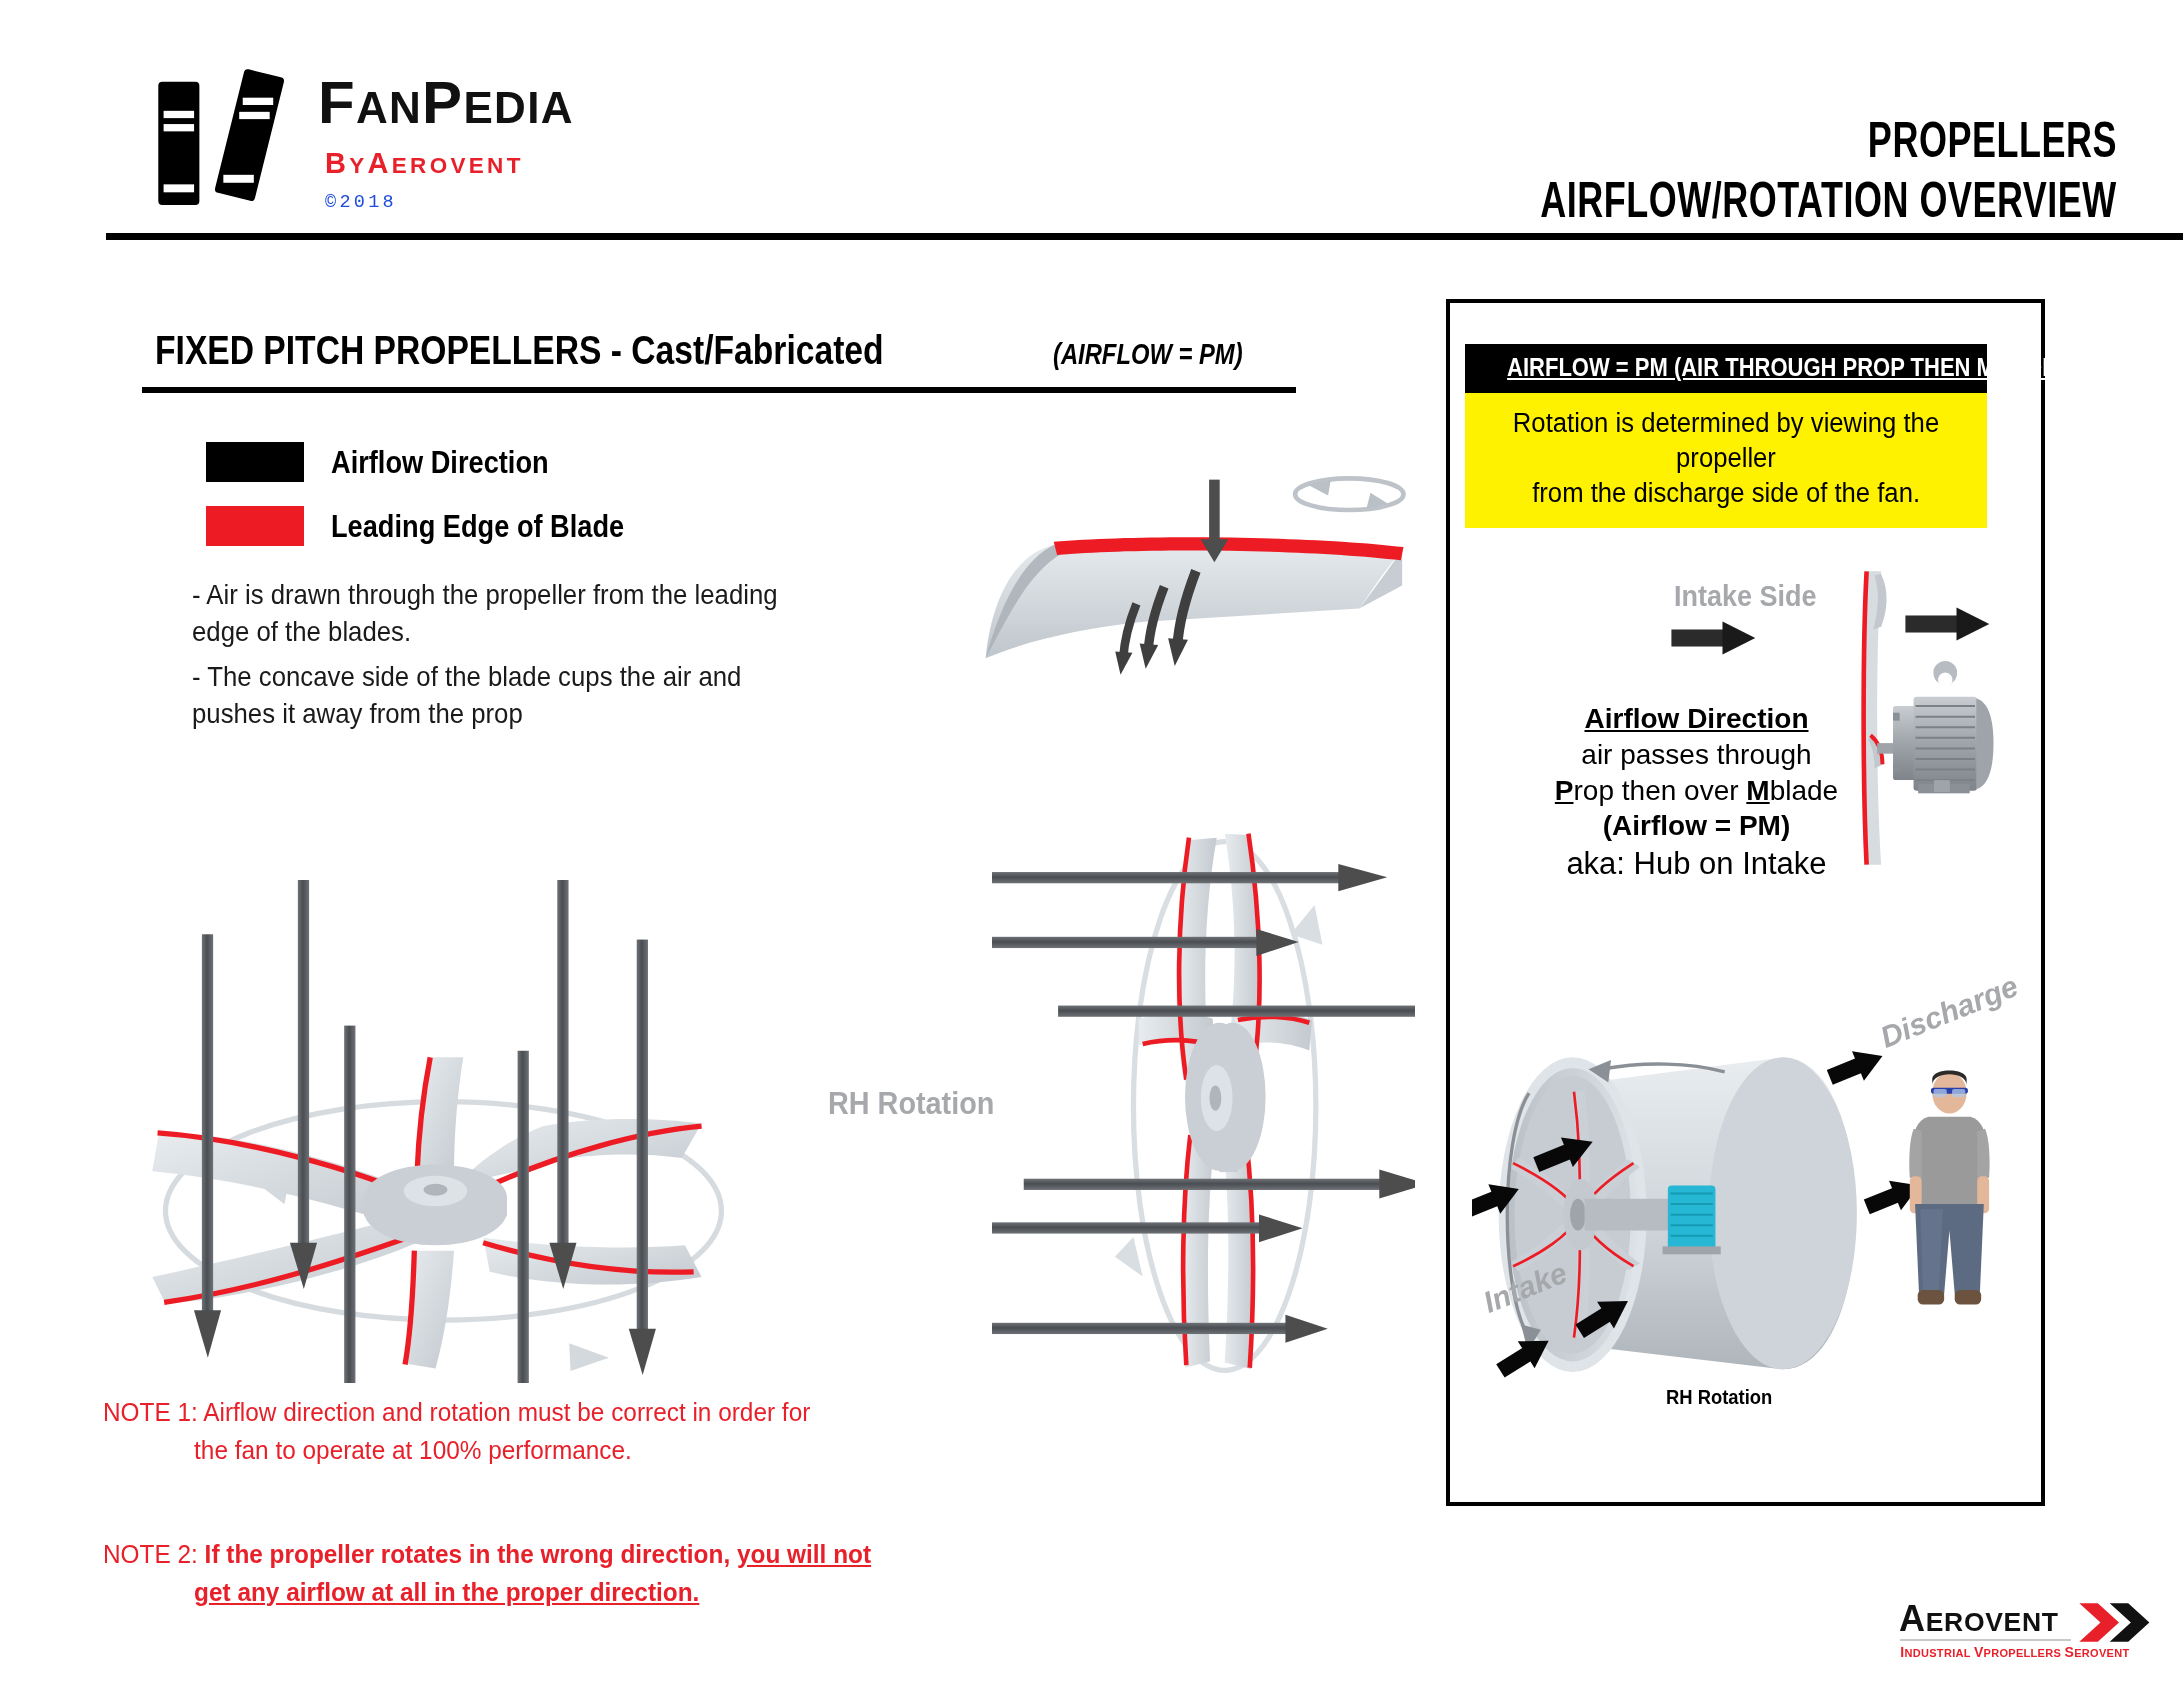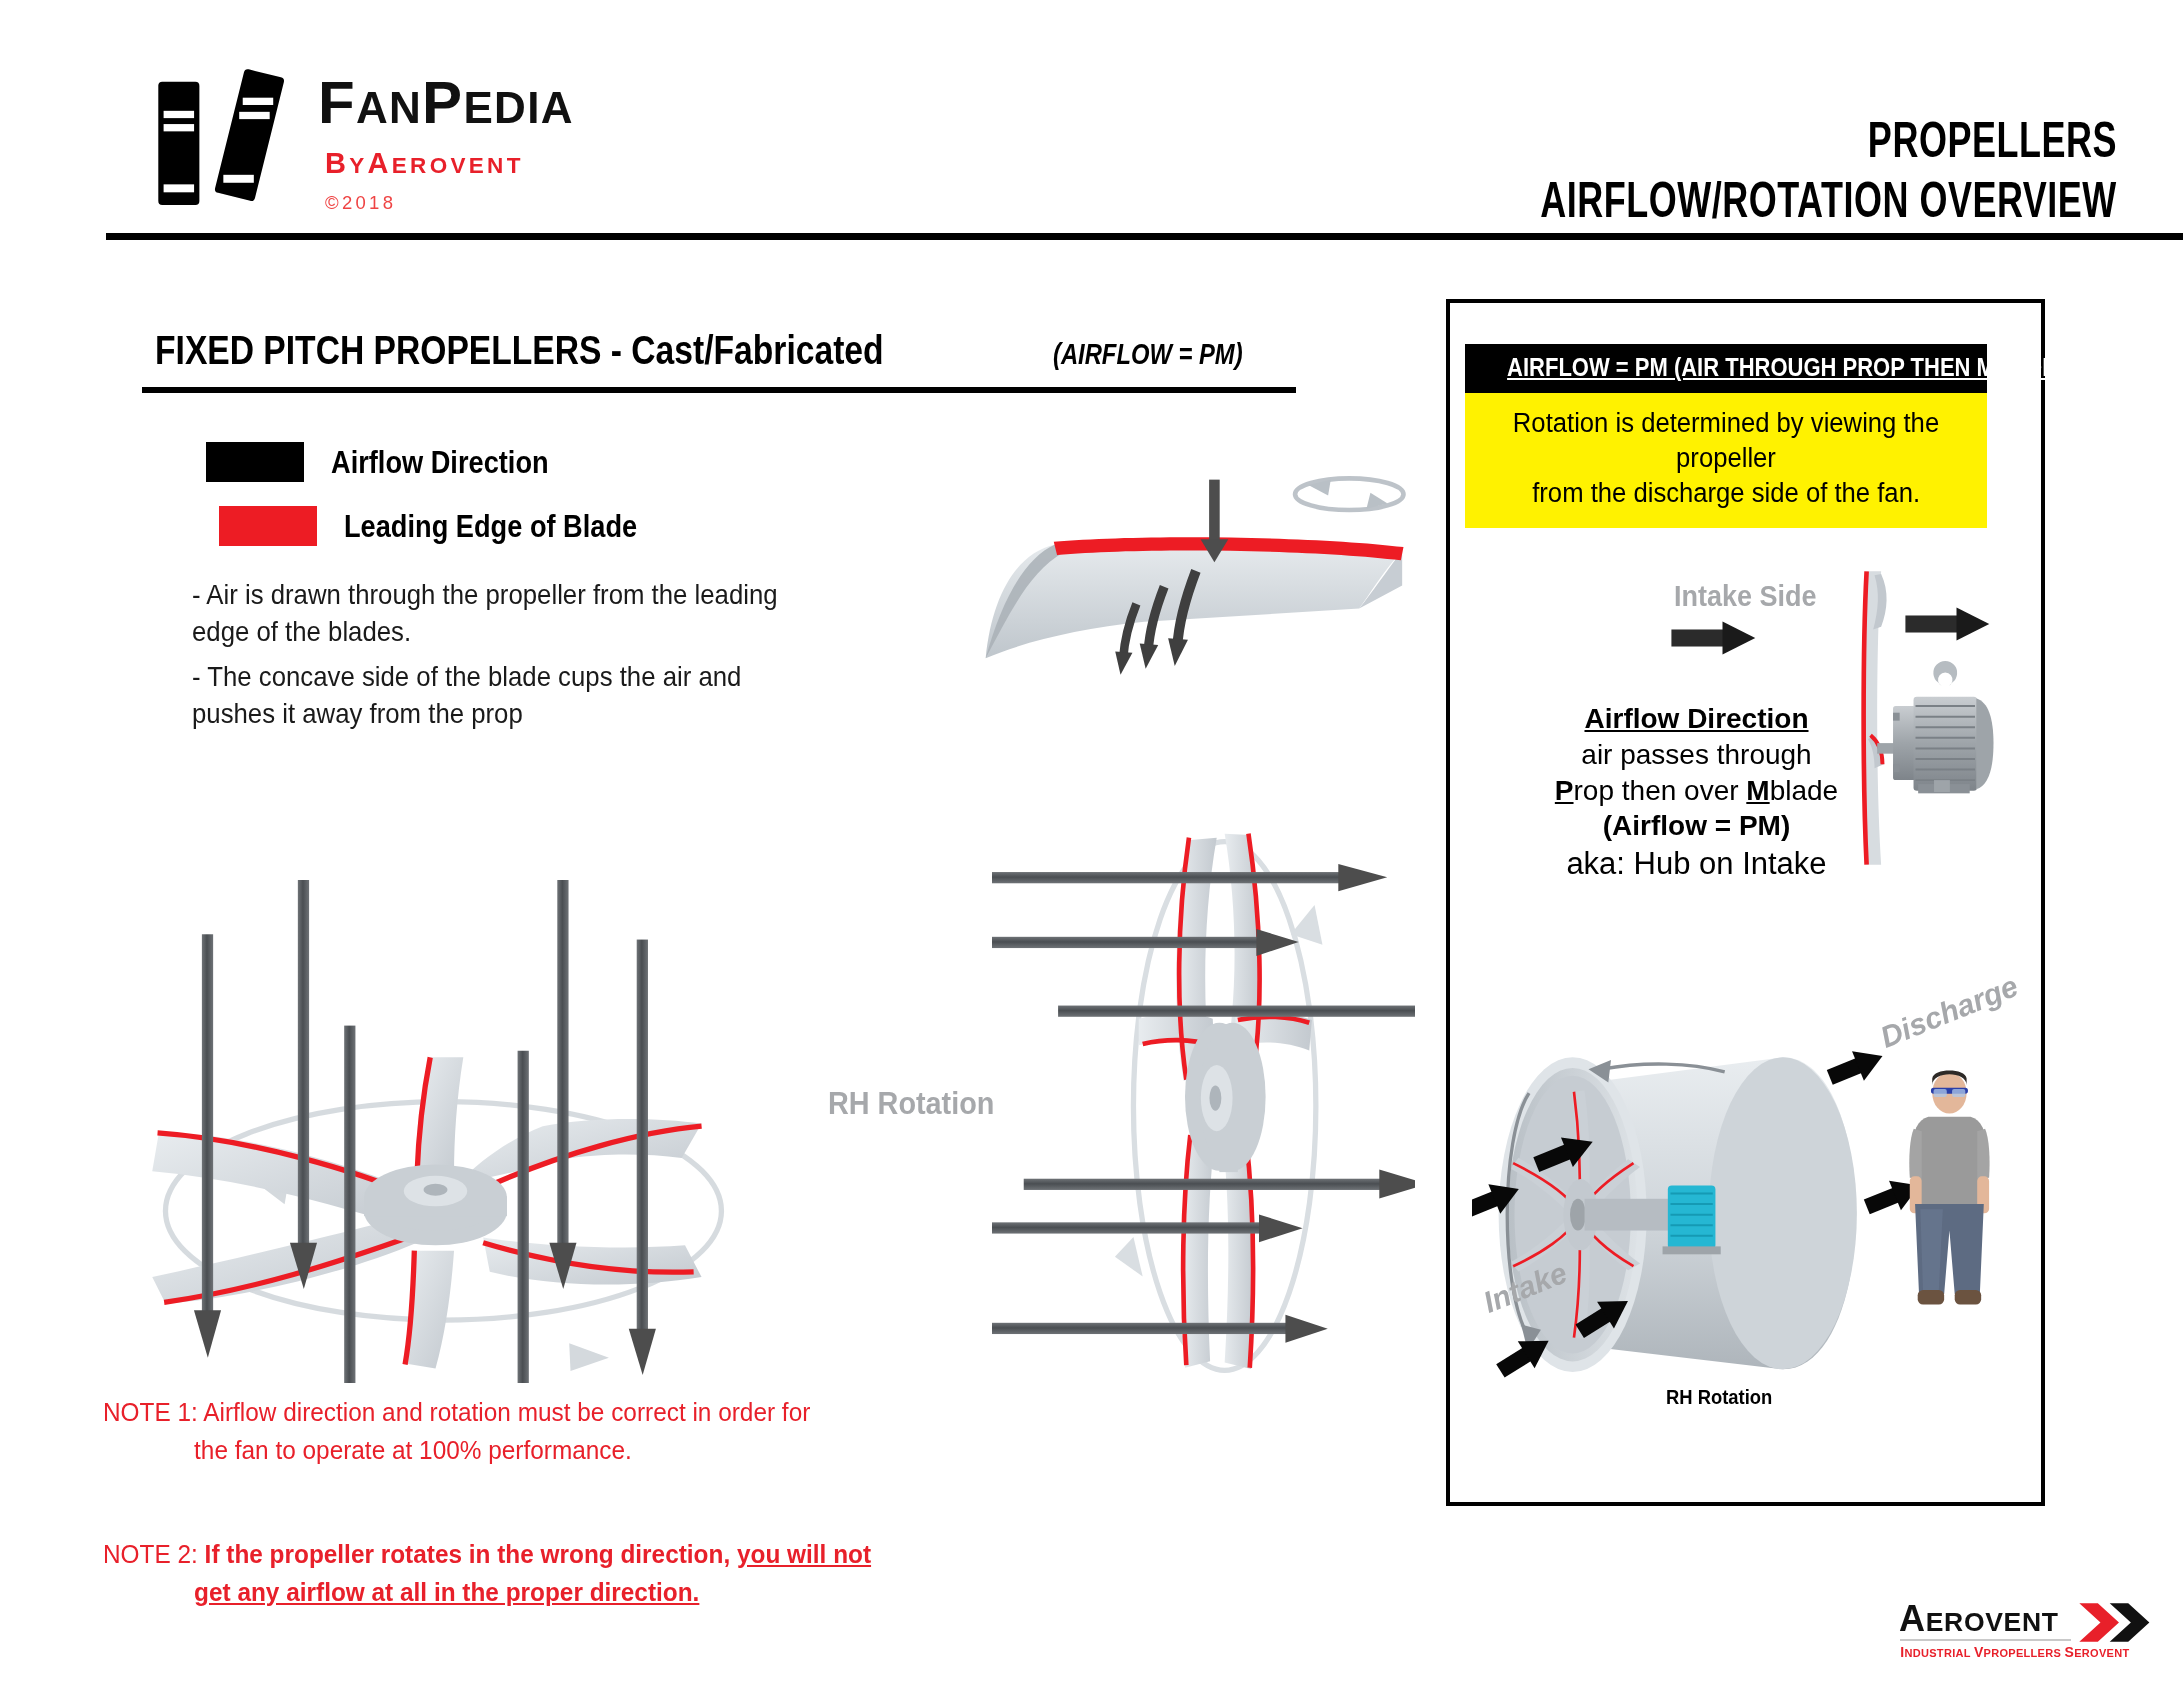--- a/index.html
+++ b/index.html
@@ -10,22 +10,22 @@
 
   
   #header{position:absolute;left:12px;top:0;width:2183px;height:251px;margin-left:48px;}
   #logo-books{position:absolute;left:93px;top:63px;width:159px;height:146px;}
   #brand-fanpedia{position:absolute;left:258px;top:73px;font-size:60px;
       font-weight:bold;letter-spacing:1.3px;color:#111;line-height:1;}
   #brand-fanpedia .sc{font-size:44px;}
   #brand-by{position:absolute;left:265px;top:149px;font-size:29px;font-weight:bold;
       letter-spacing:3.3px;color:#E8202A;line-height:1;}
   #brand-by .sc{font-size:22.5px;}
-  #brand-copy{position:absolute;left:265px;top:192px;font-size:18.5px;color:#ef4444;
-      letter-spacing:3.3px;font-family:Liberation Sans, sans-serif;}
+  #brand-copy{position:absolute;left:265px;top:192px;font-size:18.5px;color:#1d4ed8;
+      letter-spacing:3.3px;font-family:Liberation Mono, monospace;}
 
   #title-1,#title-2{position:absolute;right:126px;text-align:right;font-weight:bold;
       color:#000;transform:scaleX(.72);transform-origin:right center;white-space:nowrap;}
   #title-1{top:111px;font-size:50px;letter-spacing:0.7px;}
   #title-2{top:171px;font-size:50px;letter-spacing:0.7px;}
 
   #header-rule{position:absolute;left:46px;top:233px;width:2091px;height:6.6px;background:#000;}
 
   
   #section-title{position:absolute;left:155px;top:327px;white-space:nowrap;}
@@ -126,21 +126,21 @@
 
 <div id="section-title">
   <span class="main">FIXED PITCH PROPELLERS - Cast/Fabricated</span><span class="sub">(AIRFLOW = PM)</span>
 </div>
 <div id="section-underline"></div>
 
 <div class="legend-row" style="left:206px;top:442px;">
   <div class="legend-swatch" style="background:#000;"></div>
   <div class="legend-label">Airflow Direction</div>
 </div>
-<div class="legend-row" style="left:206px;top:506px;margin-left:13px;">
+<div class="legend-row" style="left:206px;top:506px;">
   <div class="legend-swatch" style="background:#ED1C24;"></div>
   <div class="legend-label">Leading Edge of Blade</div>
 </div>
 
 <div class="bullet" style="left:192px;top:577px;">- Air is drawn through the propeller from the leading</div>
 <div class="bullet" style="left:192px;top:614px;">   edge of the blades.</div>
 <div class="bullet" style="left:192px;top:659px;">- The concave side of the blade cups the air and</div>
 <div class="bullet" style="left:192px;top:696px;">   pushes it away from the prop</div>
 
 <svg class="abs" style="left:946px;top:473px;" width="476" height="205" viewBox="0 0 720 310">

